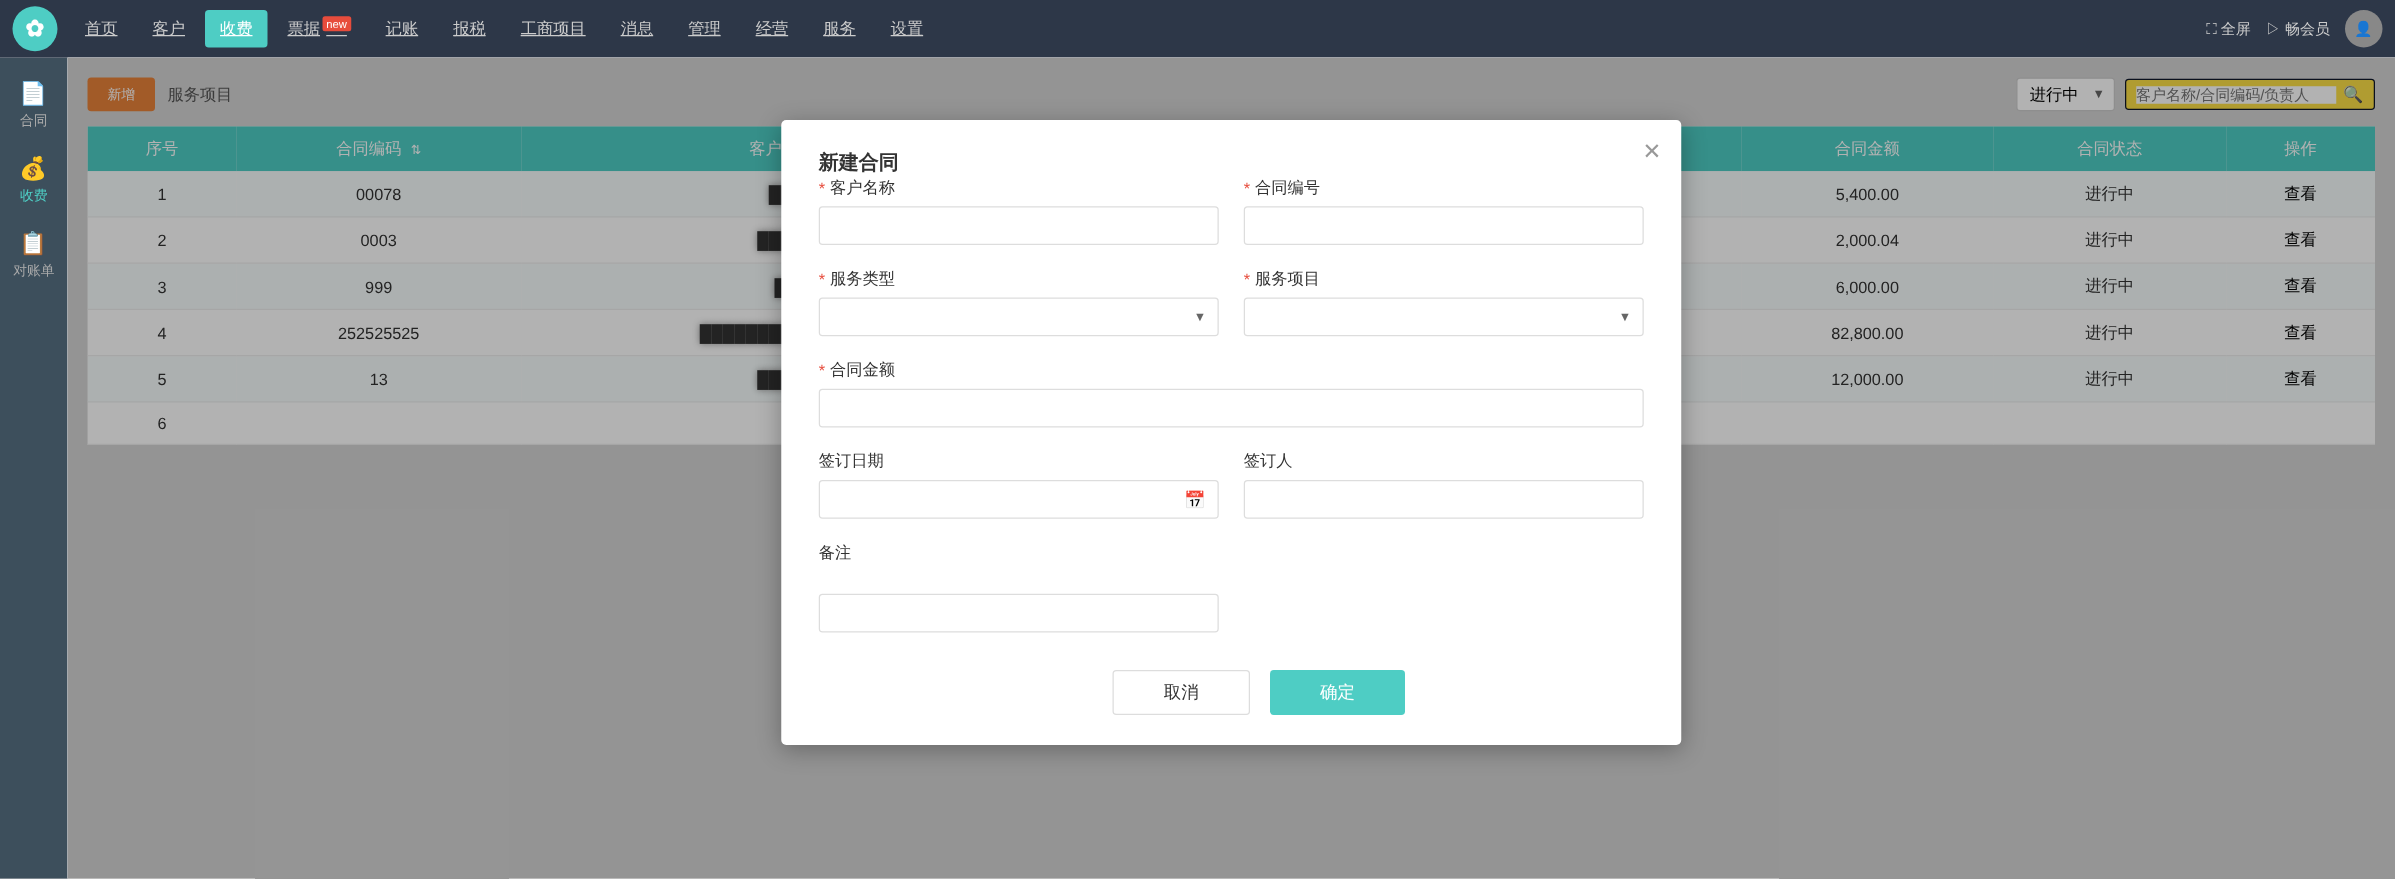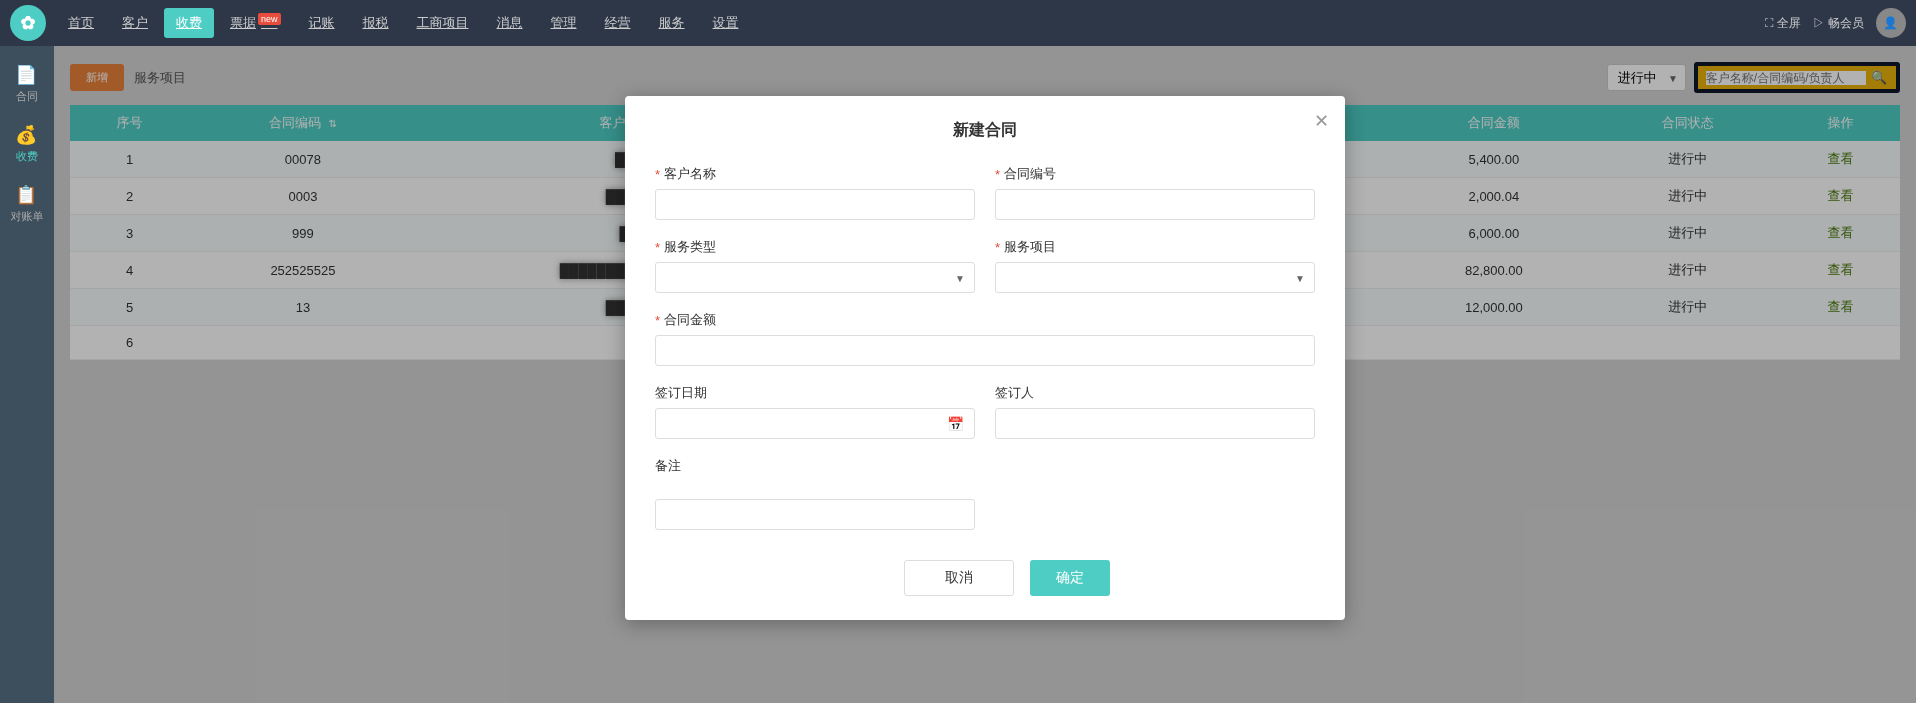--- a/index.html
+++ b/index.html
@@ -115,22 +115,22 @@
     .select-wrapper {
       position: relative; display: inline-block;
     }
     .select-wrapper::after {
       content: '▼';
       font-size: 10px;
       position: absolute; right: 8px; top: 50%; transform: translateY(-50%);
       color: #666; pointer-events: none;
     }
     .search-box {
-      display: flex; align-items: center; background: #eab308;
-      border: 4px solid #0f172a; border-radius: 3px; padding: 4px 8px;
+      display: flex; align-items: center; background: #fde047;
+      border: 1px solid #0f172a; border-radius: 3px; padding: 4px 8px;
       gap: 6px;
     }
     .search-box input {
       border: none; outline: none; font-size: 12px; width: 160px;
       color: #999;
     }
     .toolbar-label {
       font-size: 13px; color: #555;
     }
 
@@ -159,21 +159,21 @@
       text-align: center;
       font-size: 13px;
       color: #333;
     }
     .td-blurred {
       color: transparent;
       text-shadow: 0 0 6px #999;
       user-select: none;
     }
     .btn-view {
-      color: #4d7c0f;
+      color: #000000;
       cursor: pointer;
       font-size: 13px;
       background: none; border: none;
     }
 
     
     .dialog-overlay {
       position: absolute;
       top: 0; left: 0; right: 0; bottom: 0;
       background: rgba(0,0,0,0.3);
@@ -188,22 +188,20 @@
       width: 720px;
       border-radius: 4px;
       box-shadow: 0 4px 20px rgba(0,0,0,0.3);
       padding: 24px 30px 24px;
       position: relative;
     }
     .dialog-title {
       font-size: 16px;
       font-weight: bold;
       color: #333;
-      margin-bottom: 24px;
-      text-align: center;
     }
     .dialog-close {
       position: absolute;
       top: 14px; right: 16px;
       font-size: 18px; color: #999; cursor: pointer; background: none; border: none;
     }
     .form-row {
       display: flex; gap: 20px; margin-bottom: 18px;
     }
     .form-field {
@@ -259,21 +257,21 @@
       padding: 8px 40px;
       border: 1px solid #ddd;
       background: white;
       border-radius: 3px;
       cursor: pointer;
       font-size: 14px;
       color: #333;
       margin-left: 44px;
     }
     .btn-confirm {
-      padding: 8px 26px;
+      padding: 8px 40px;
       background: #4ecdc4;
       border: none;
       border-radius: 3px;
       cursor: pointer;
       font-size: 14px;
       color: white;
     }
     .table-wrapper {
       overflow: hidden;
     }

